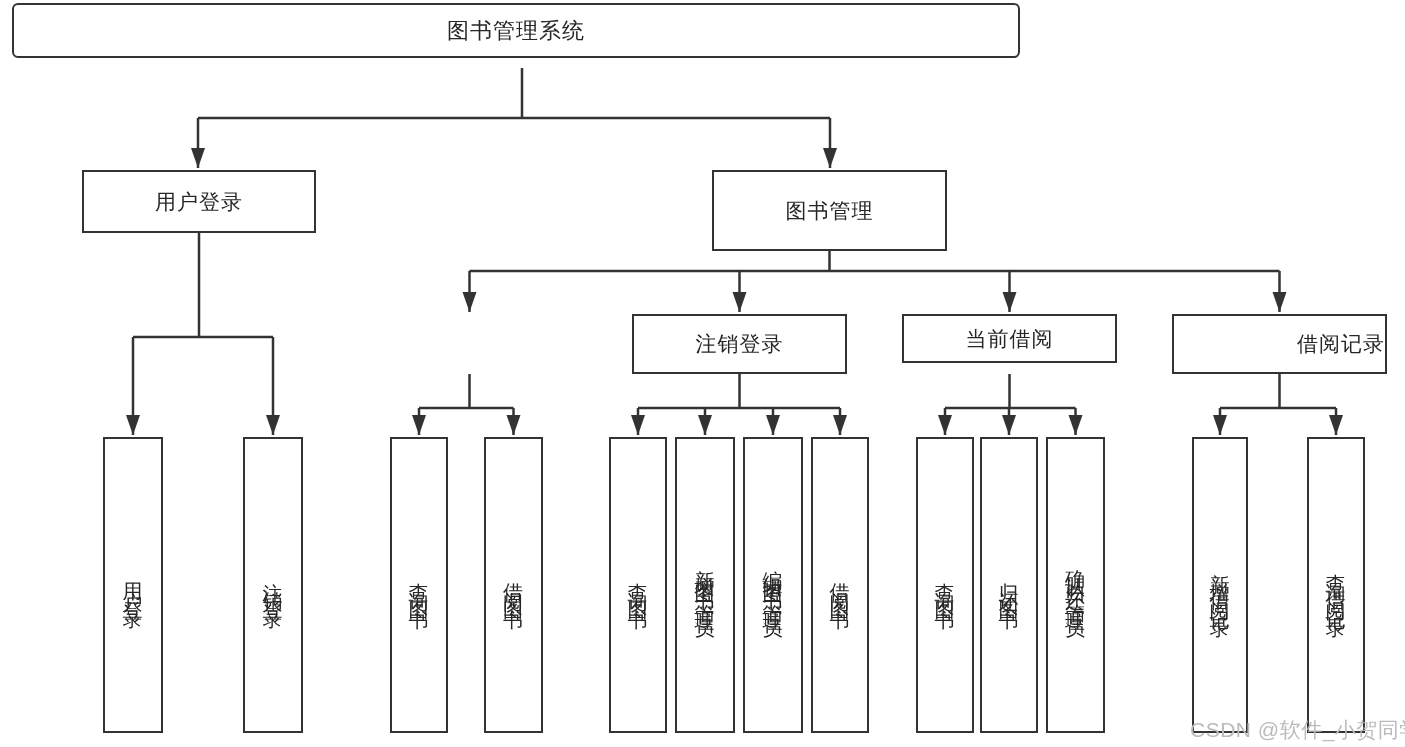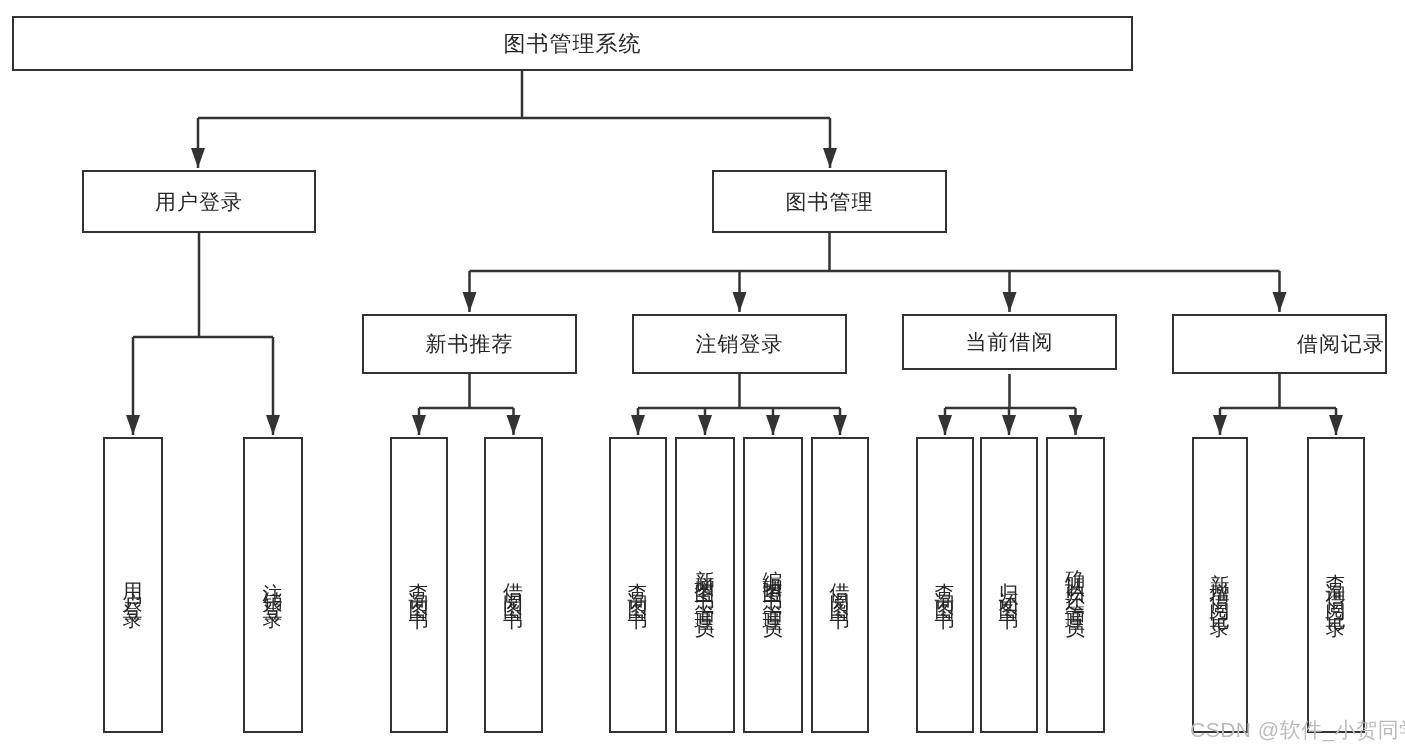--- a/index.html
+++ b/index.html
@@ -98,38 +98,35 @@
       <line x1="773" y1="408" x2="773" y2="435" marker-end="url(#arrowhead)"></line>
       <line x1="840" y1="408" x2="840" y2="435" marker-end="url(#arrowhead)"></line>
       <line x1="945" y1="408" x2="945" y2="435" marker-end="url(#arrowhead)"></line>
       <line x1="1009" y1="408" x2="1009" y2="435" marker-end="url(#arrowhead)"></line>
       <line x1="1075.5" y1="408" x2="1075.5" y2="435" marker-end="url(#arrowhead)"></line>
       <line x1="1220" y1="408" x2="1220" y2="435" marker-end="url(#arrowhead)"></line>
       <line x1="1336" y1="408" x2="1336" y2="435" marker-end="url(#arrowhead)"></line>
     </g>
   </svg>
 
-  <div class="node h root" style="left:12px; top:16px; width:1121px; height:55px;">
+  <div class="node h root" style="left:12px; top:3px; width:1008px; height:55px;border-radius:6px;">
     <span>图书管理系统</span>
   </div>
 
   <div class="node h" style="left:82px; top:170px; width:234px; height:63px;">
     <span>用户登录</span>
   </div>
-  <div class="node h" style="left:712px; top:170px; width:235px; height:63px;text-align:right;">
+  <div class="node h" style="left:712px; top:170px; width:235px; height:81px;text-align:right;">
     <span>图书管理</span>
   </div>
 
-  <div class="node h" style="left:362px; top:314px; width:215px; height:60px;">
-    <span>新书推荐</span>
-  </div>
   <div class="node h" style="left:632px; top:314px; width:215px; height:60px;">
     <span>注销登录</span>
   </div>
-  <div class="node h" style="left:902px; top:314px; width:215px; height:56px;">
+  <div class="node h" style="left:902px; top:314px; width:215px; height:49px;">
     <span>当前借阅</span>
   </div>
   <div class="node h" style="left:1172px; top:314px; width:215px; height:60px;justify-content:flex-end;">
     <span>借阅记录</span>
   </div>
 
   <div class="node v" style="left:103px; top:437px; width:60px; height:296px;">
     <span>用户登录</span>
   </div>
   <div class="node v" style="left:243px; top:437px; width:60px; height:296px;">

